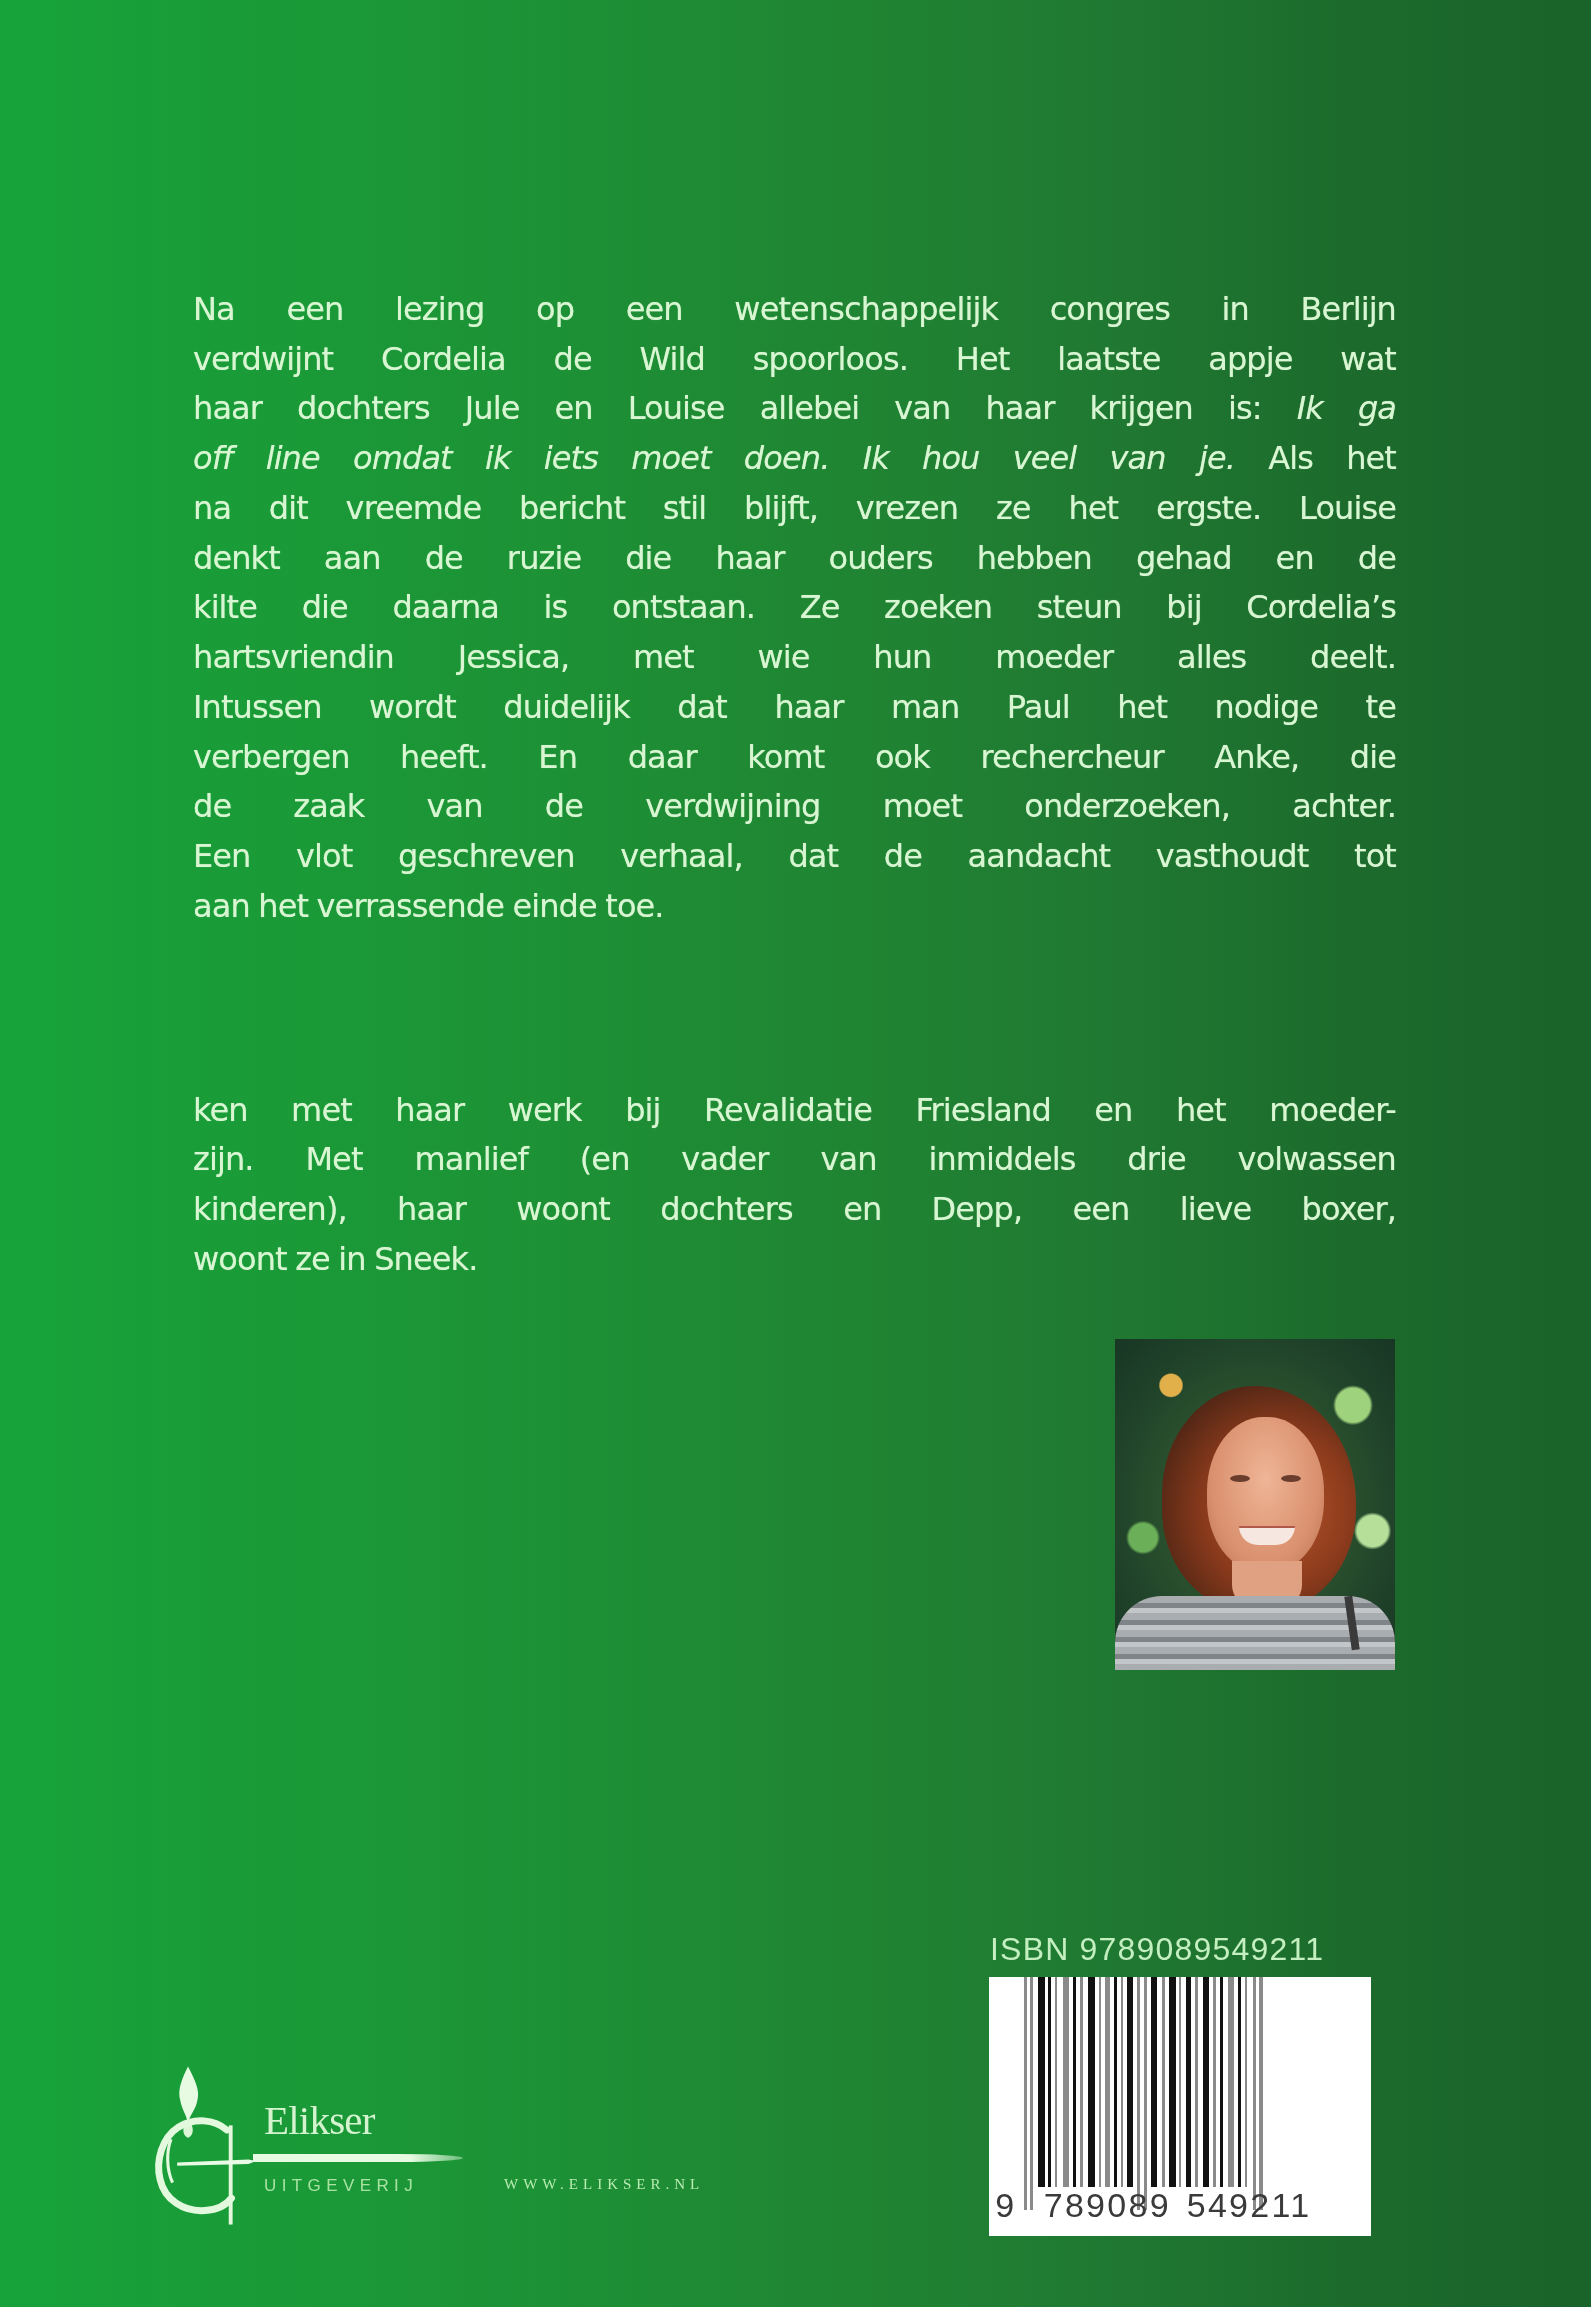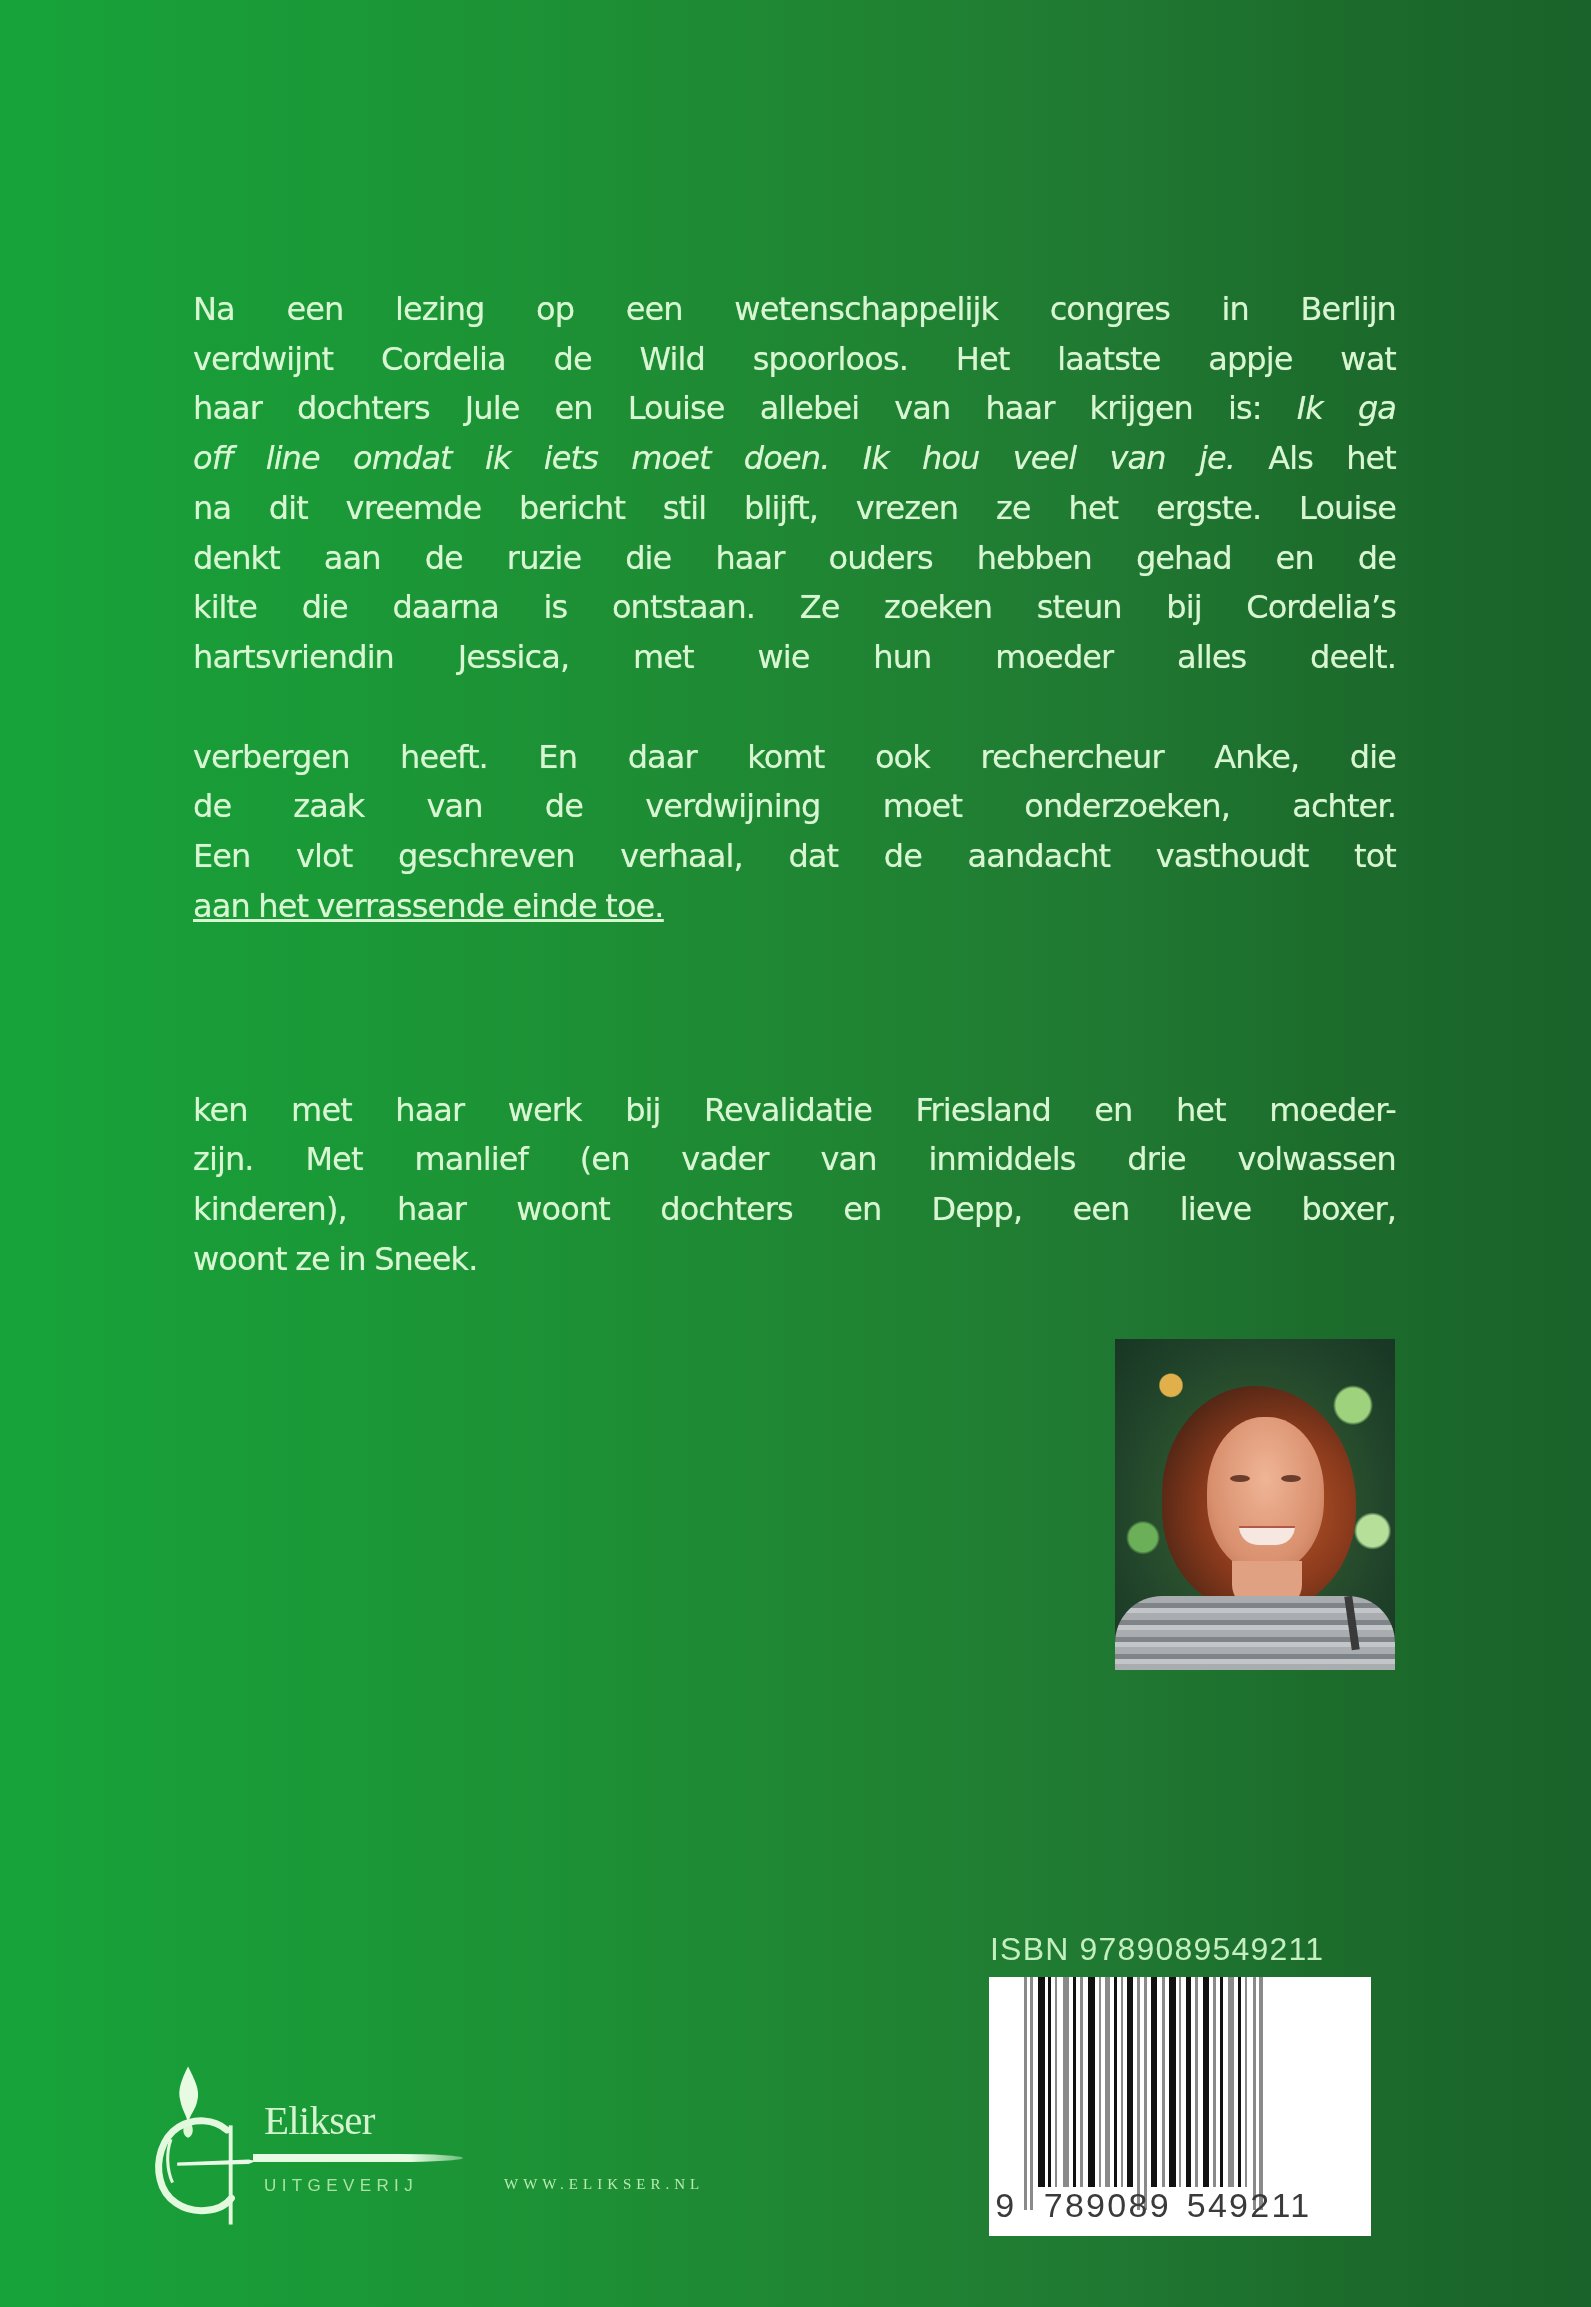--- a/index.html
+++ b/index.html
@@ -151,24 +151,25 @@
 
   <div class="text-block" id="blurb" style="top:284px; height:647px;">
       <div class="line" style="top: 0px;"><span>Na een lezing op een wetenschappelijk congres in Berlijn</span></div>
       <div class="line" style="top: 50px;"><span>verdwijnt Cordelia de Wild spoorloos. Het laatste appje wat</span></div>
       <div class="line" style="top: 99px;"><span>haar dochters Jule en Louise allebei van haar krijgen is: </span><span class="it">Ik ga</span></div>
       <div class="line" style="top: 149px;"><span class="it">off line omdat ik iets moet doen. Ik hou veel van je.</span><span> Als het</span></div>
       <div class="line" style="top: 199px;"><span>na dit vreemde bericht stil blijft, vrezen ze het ergste. Louise</span></div>
       <div class="line" style="top: 249px;"><span>denkt aan de ruzie die haar ouders hebben gehad en de</span></div>
       <div class="line" style="top: 298px;"><span>kilte die daarna is ontstaan. Ze zoeken steun bij Cordelia’s</span></div>
       <div class="line" style="top: 348px;"><span>hartsvriendin Jessica, met wie hun moeder alles deelt.</span></div>
+      <div class="line" style="top: 398px;"><span>Intussen wordt duidelijk dat haar man Paul het nodige te</span></div>
       <div class="line" style="top: 448px;"><span>verbergen heeft. En daar komt ook rechercheur Anke, die</span></div>
       <div class="line" style="top: 497px;"><span>de zaak van de verdwijning moet onderzoeken, achter.</span></div>
       <div class="line" style="top: 547px;"><span>Een vlot geschreven verhaal, dat de aandacht vasthoudt tot</span></div>
-      <div class="line last" style="top: 597px; text-decoration: underline;"><span>aan het verrassende einde toe.</span></div>
+      <div class="line last" style="top: 597px;"><span>aan het verrassende einde toe.</span></div>
     </div>
 
   <div class="text-block" id="bio" style="top:1035px; height:249px;">
       <div class="line" style="top: 50px;">ken met  haar werk bij Revalidatie Friesland en het moeder-</div>
       <div class="line" style="top: 99px;">zijn. Met manlief (en vader van inmiddels drie volwassen</div>
       <div class="line" style="top: 149px;">kinderen), haar woont dochters en Depp, een lieve boxer,</div>
       <div class="line last" style="top: 199px;">woont ze in Sneek.</div>
     </div>
 
 

